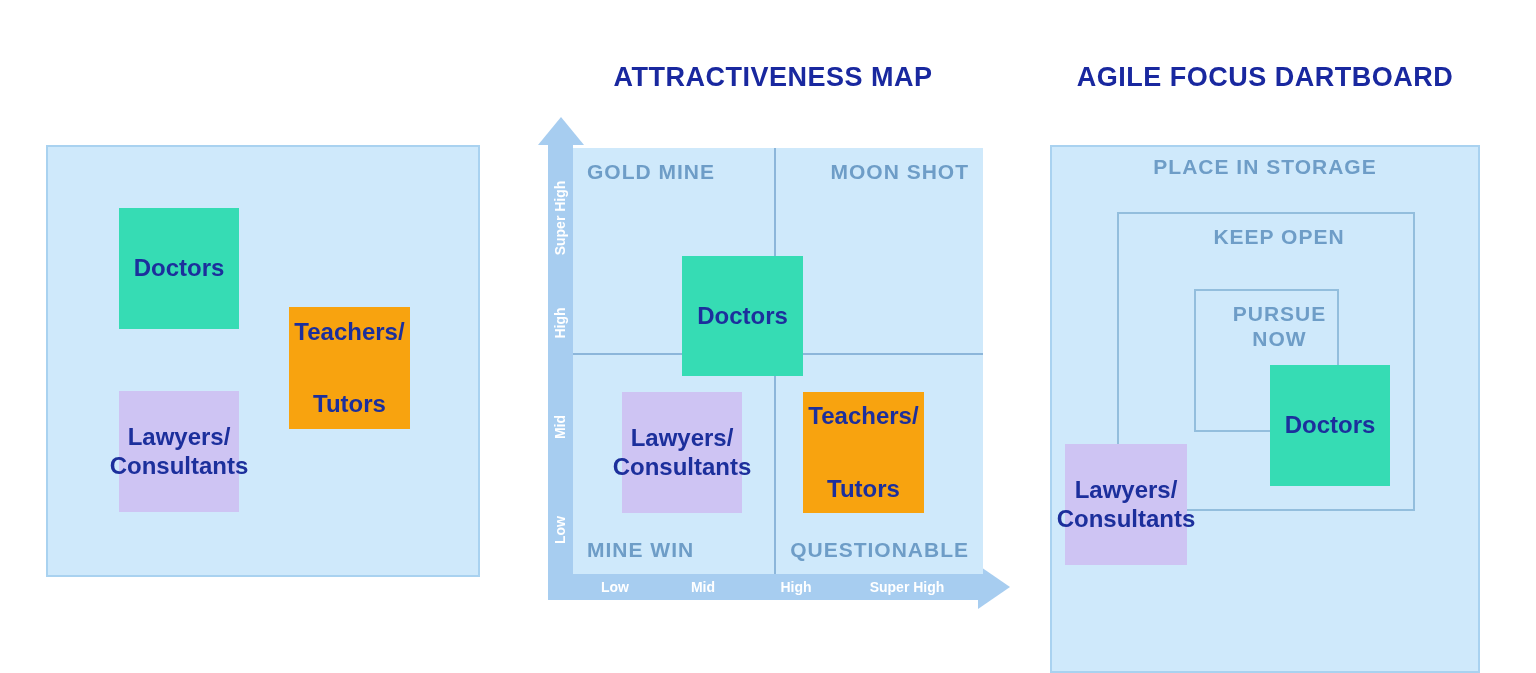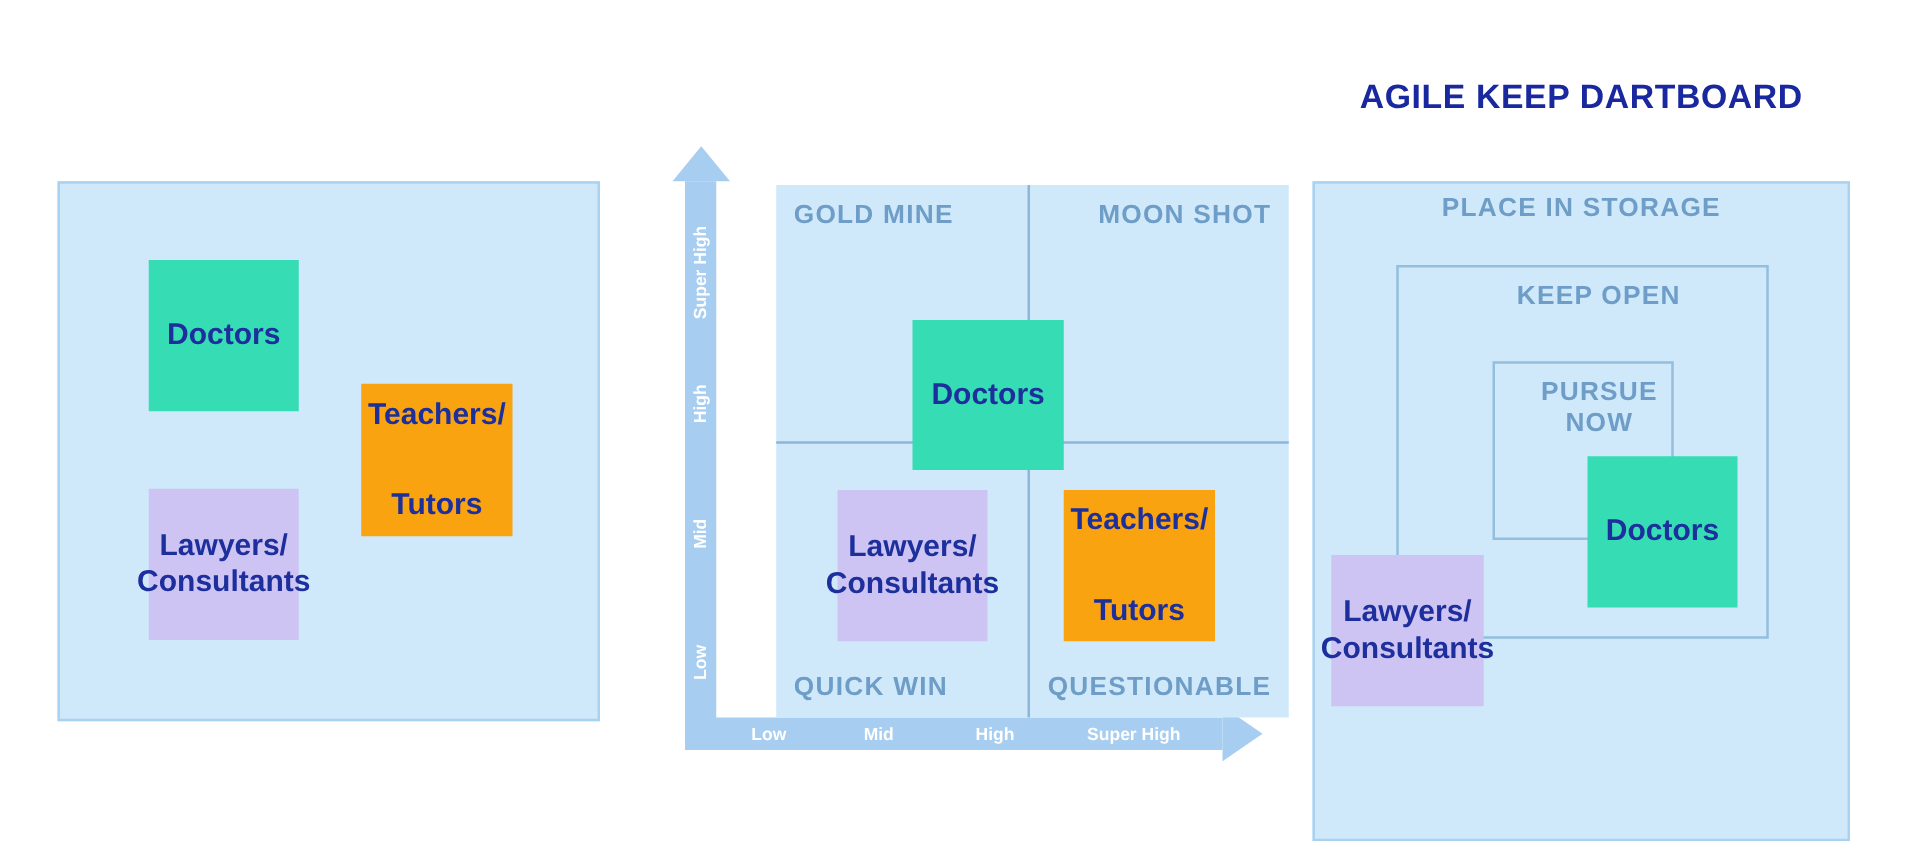--- a/index.html
+++ b/index.html
@@ -75,21 +75,20 @@
     position: absolute; left: 440px; top: 448px;
     width: 0; height: 0;
     border-top: 22px solid transparent;
     border-bottom: 22px solid transparent;
     border-left: 32px solid #a7cdf0;
   }
   .plot-area {
     position: absolute; left: 35px; top: 31px;
     width: 410px; height: 426px;
     background: #cfe9fb;
-    margin-left: 48px;
   }
   .divider-v { position: absolute; left: 201px; top: 0; width: 2px; height: 426px; background: #8cb6da; }
   .divider-h { position: absolute; left: 0; top: 205px; width: 410px; height: 2px; background: #8cb6da; }
   .zone-label {
     position: absolute;
     font-size: 21px;
     font-weight: 600;
     letter-spacing: 1px;
     color: #6e9dc7;
     white-space: nowrap;
@@ -145,21 +144,22 @@
     color: #6e9dc7;
     line-height: 1.2;
     padding-left: 26px;
   }
 </style>
 </head>
 <body>
 
 <div class="stage">
 
-  <div class="panel-title" id="title-dart">AGILE KEEP DARTBOARD</div>
+  <div class="panel-title" id="title-map">ATTRACTIVENESS MAP</div>
+  <div class="panel-title" id="title-dart">AGILE FOCUS DARTBOARD</div>
 
   <div class="panel" id="panel-market">
     <div class="note teal" style="left:71px; top:61px; width:120px; height:121px;">
       <span>Doctors</span>
     </div>
     <div class="note orange" style="left:241px; top:160px; width:121px; height:122px;">
       <span>Teachers/</span>
       <span>Tutors</span>
     </div>
     <div class="note purple" style="left:71px; top:244px; width:120px; height:121px;">
@@ -183,21 +183,21 @@
     <span class="xtick" style="left:165px;">Mid</span>
     <span class="xtick" style="left:258px;">High</span>
     <span class="xtick" style="left:369px;">Super High</span>
 
     <div class="plot-area">
       <div class="divider-v"></div>
       <div class="divider-h"></div>
 
       <span class="zone-label" id="q-goldmine">GOLD MINE</span>
       <span class="zone-label" id="q-moonshot">MOON SHOT</span>
-      <span class="zone-label" id="q-quickwin">QUICK WIN</span>
+      <span class="zone-label" id="q-quickwin">MINE WIN</span>
       <span class="zone-label" id="q-questionable">QUESTIONABLE</span>
 
       <div class="note teal" style="left:109px; top:108px; width:121px; height:120px;">
         <span>Doctors</span>
       </div>
       <div class="note purple" style="left:49px; top:244px; width:120px; height:121px;">
         <span>Lawyers/</span>
         <span>Consultants</span>
       </div>
       <div class="note orange" style="left:230px; top:244px; width:121px; height:121px;">

